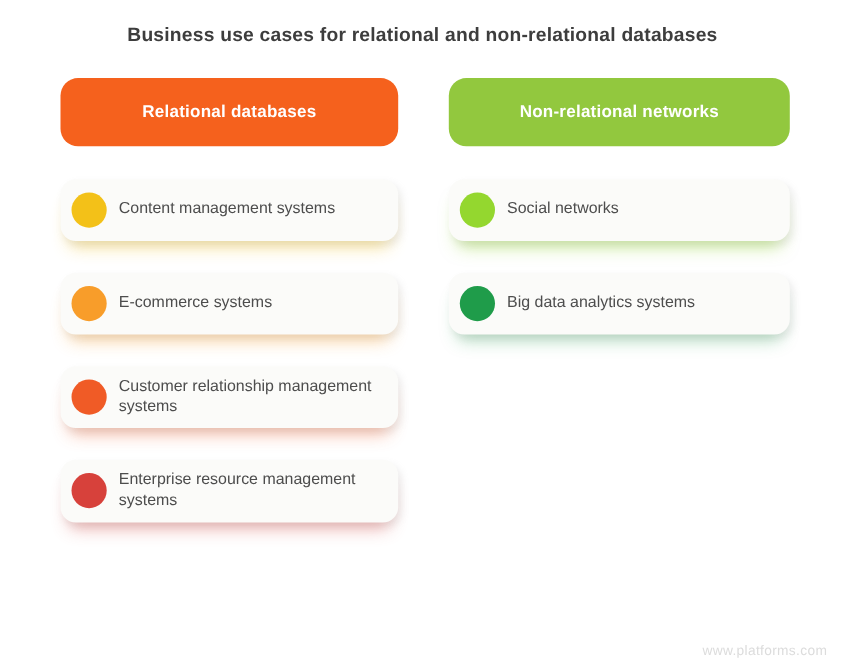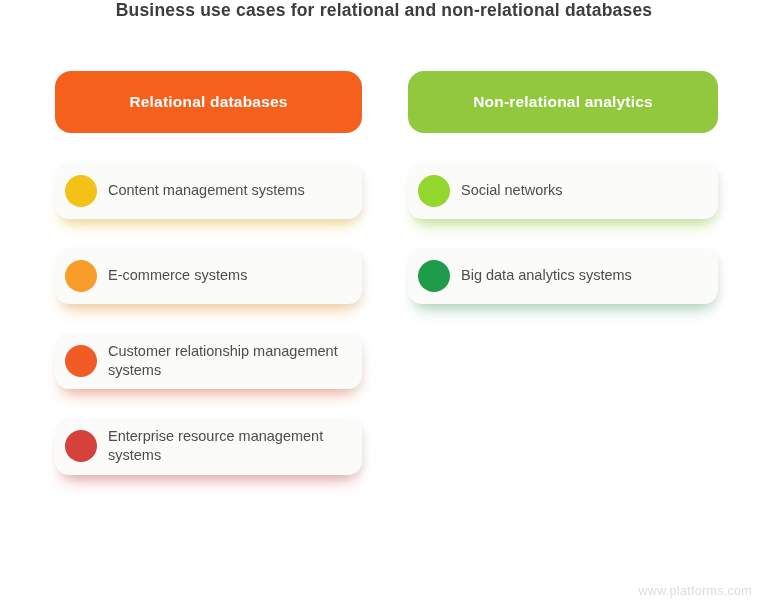--- a/index.html
+++ b/index.html
@@ -6,20 +6,21 @@
   .canvas {
     position: relative;
     width: 768px;
     height: 608px;
     background: #ffffff;
     font-family: "Liberation Sans", sans-serif;
     overflow: hidden;
   }
   .page-title {
     margin: 0;
+    padding-top: 21px;
     text-align: center;
     font-size: 17.5px;
     font-weight: bold;
     letter-spacing: 0.2px;
     color: #3d3d3d;
   }
   .columns {
     position: absolute;
     left: 55px;
     top: 71px;
@@ -111,21 +112,21 @@
       </div>
 
       <div class="card" style="--tint: rgba(215,65,59,0.42);">
         <span class="dot" style="background: rgb(215, 65, 59);"></span>
         <span class="card-label">Enterprise resource management systems</span>
       </div>
     </div>
 
     <div class="column right">
       <div class="pill" style="background: rgb(146, 200, 62);">
-        <span class="pill-label">Non-relational analytics</span>
+        <span class="pill-label">Non-relational networks</span>
       </div>
 
       <div class="card" style="--tint: rgba(148,215,47,0.5);">
         <span class="dot" style="background: rgb(148, 215, 47);"></span>
         <span class="card-label">Social networks</span>
       </div>
 
 
       <div class="card" style="--tint: rgba(31,156,74,0.35);">
         <span class="dot" style="background: rgb(31, 156, 74);"></span>

